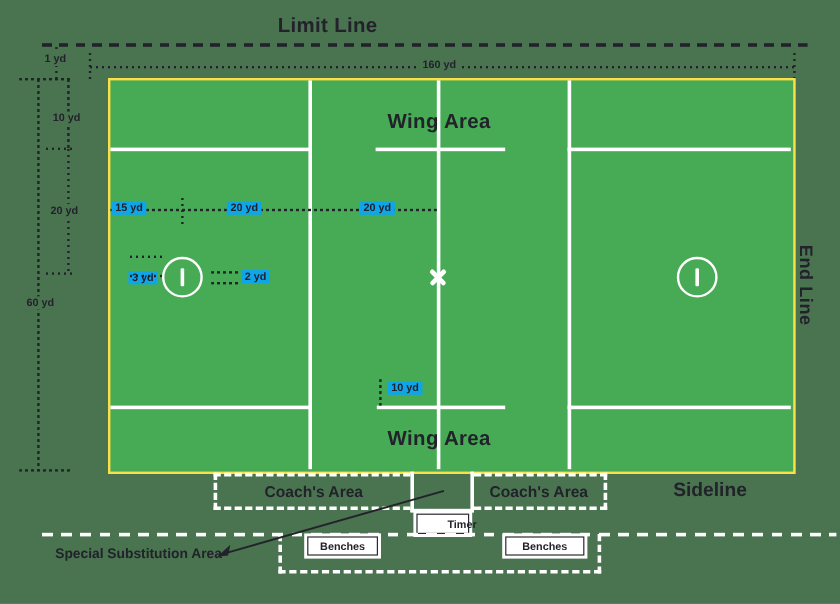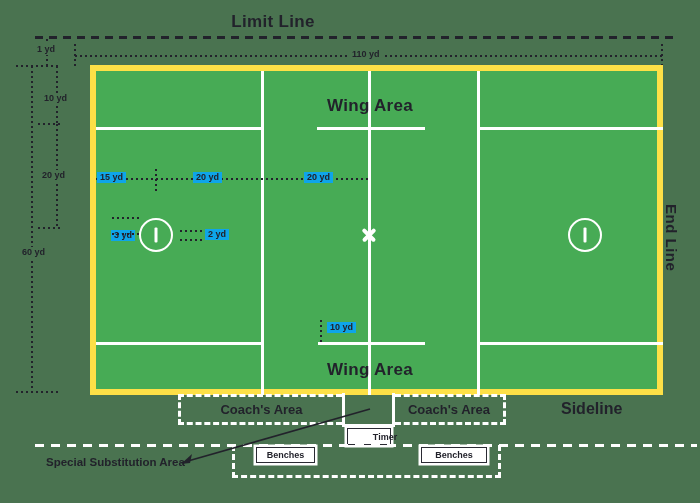--- a/index.html
+++ b/index.html
@@ -20,21 +20,21 @@
   
   .t-big{font-size:17px;font-weight:600;letter-spacing:.3px;}
   .t-mid{font-size:16px;font-weight:600;}
   .t-coach{font-size:13px;font-weight:700;}
   .t-small{font-size:11.5px;font-weight:700;}
   .dim{font-size:9px;font-weight:700;background:#4a7350;padding:0 3px;line-height:11px;white-space:nowrap;}
   .dim-g{font-size:9px;font-weight:700;background:#0ea5e9;padding:0 3px;line-height:11px;white-space:nowrap;}
   .ctr{text-align:center;}
   
   #field{left:90px;top:65px;width:573px;height:330px;background:#47ab55;
-         border:6px solid #fde047;box-sizing:border-box;}
+         border:2px solid #fde047;box-sizing:border-box;}
   
   .goal{width:34px;height:34px;border:2.5px solid #fff;border-radius:50%;box-sizing:border-box;}
   .goal-bar{position:absolute;left:50%;top:50%;transform:translate(-50%,-50%);
             width:3px;height:15px;background:#fff;border-radius:1px;}
   
   .xmark{width:18px;height:18px;}
   .xmark::before,.xmark::after{content:"";position:absolute;left:50%;top:50%;
     width:17px;height:3.6px;background:#fff;border-radius:2px;}
   .xmark::before{transform:translate(-50%,-50%) rotate(45deg);}
   .xmark::after{transform:translate(-50%,-50%) rotate(-45deg);}
@@ -47,21 +47,21 @@
 </style>
 </head>
 <body>
 
 <div class="abs t-big ctr" style="left:218px;top:12px;width:110px;">Limit Line</div>
 <div class="abs dash-h" style="left:35px;top:36px;width:638px;"></div>
 
 <div class="abs dot-v" style="left:74px;top:44px;height:22px;"></div>
 <div class="abs dot-v" style="left:661px;top:44px;height:22px;"></div>
 <div class="abs dot-h" style="left:75px;top:55px;width:587px;"></div>
-<div class="abs dim" style="left:349px;top:49px;">110 yd</div>
+<div class="abs dim" style="left:349px;top:49px;">160 yd</div>
 
 <div class="abs dot-v" style="left:46px;top:39px;height:27px;"></div>
 <div class="abs dim" style="left:34px;top:44px;">1 yd</div>
 
 <div class="abs dot-h" style="left:16px;top:65px;width:44px;"></div>
 <div class="abs dot-v" style="left:31px;top:66px;height:326px;"></div>
 <div class="abs dim" style="left:19px;top:247px;">60 yd</div>
 <div class="abs dot-h" style="left:16px;top:391px;width:44px;"></div>
 
 <div class="abs dot-v" style="left:56px;top:66px;height:58px;"></div>

